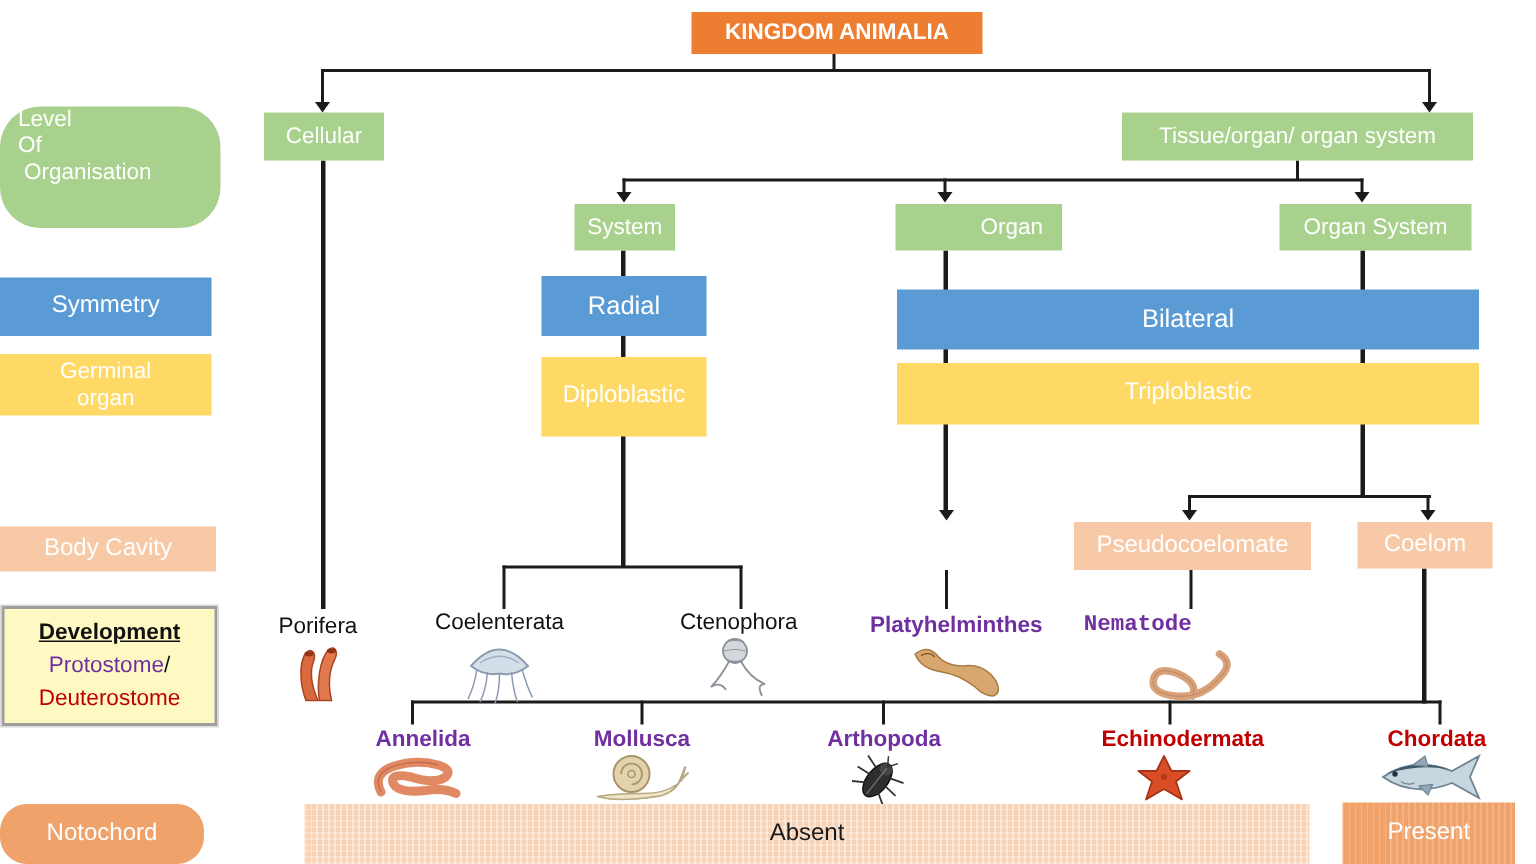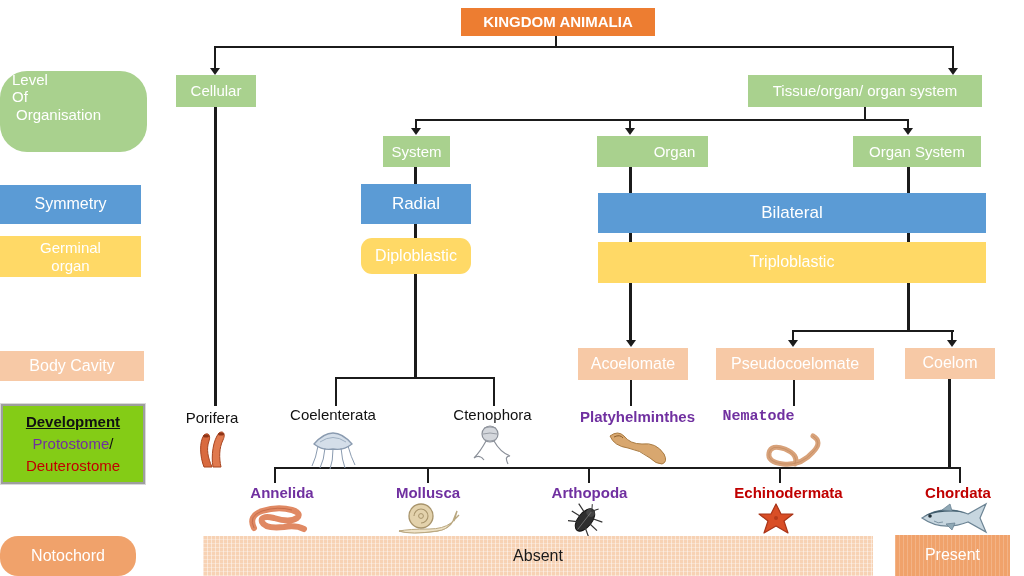--- a/index.html
+++ b/index.html
@@ -21,21 +21,21 @@
         background-image:repeating-linear-gradient(90deg, rgba(255,255,255,.18) 0 1px, transparent 1px 4px);
         color:#fff;font-size:16px;}
   .leftlabel{justify-content:flex-start;padding-left:12px;text-align:left;}
   .ln{position:absolute;background:#1b1b1b;z-index:1;}
   .arr{position:absolute;width:0;height:0;border-left:5px solid transparent;
        border-right:5px solid transparent;border-top:7px solid #1b1b1b;z-index:3;}
   .plabel{position:absolute;text-align:center;font-size:15px;font-weight:700;z-index:2;white-space:nowrap;}
   .purple{color:#7030A0;}
   .dred{color:#C00000;}
   .blk{color:#111;font-weight:400;}
-  .devbox{position:absolute;background:#84cc16;border:2px solid #9e9e9e;outline:1px solid #d9d9d9;
+  .devbox{position:absolute;background:#fef9c3;border:2px solid #9e9e9e;outline:1px solid #d9d9d9;
           display:flex;flex-direction:column;align-items:center;justify-content:center;
           font-size:15px;line-height:1.45;z-index:2;text-align:center;}
   .devbox .t1{font-weight:700;text-decoration:underline;color:#111;}
   .devbox .proto{color:#7030A0;}
   .devbox .slash{color:#111;}
   .devbox .deut{color:#C00000;}
   .icon{position:absolute;z-index:2;}
 </style>
 </head>
 <body>
@@ -129,30 +129,27 @@
     <span>Organ System</span>
   </div>
 
   <div class="box blue" style="left:361px;top:184px;width:110px;height:40px;">
     <span>Radial</span>
   </div>
   <div class="box blue" style="left:598px;top:193px;width:388px;height:40px;">
     <span>Bilateral</span>
   </div>
 
-  <div class="box yellow" style="left:361px;top:238px;width:110px;height:36px;border-radius:11px;">
+  <div class="box yellow" style="left:361px;top:238px;width:110px;height:53px;">
     <span>Diploblastic</span>
   </div>
   <div class="box yellow" style="left:598px;top:242px;width:388px;height:41px;">
     <span>Triploblastic</span>
   </div>
 
-  <div class="box peach" style="left:578px;top:348px;width:110px;height:32px;font-size:16px;">
-    <span>Acoelomate</span>
-  </div>
   <div class="box peach" style="left:716px;top:348px;width:158px;height:32px;font-size:16px;">
     <span>Pseudocoelomate</span>
   </div>
   <div class="box peach" style="left:905px;top:348px;width:90px;height:31px;font-size:16px;">
     <span>Coelom</span>
   </div>
 
   <div class="plabel blk" style="left:172px;top:409px;width:80px;"><span>Porifera</span></div>
   <div class="plabel blk" style="left:283px;top:406px;width:100px;"><span>Coelenterata</span></div>
   <div class="plabel blk" style="left:445px;top:406px;width:95px;"><span>Ctenophora</span></div>

